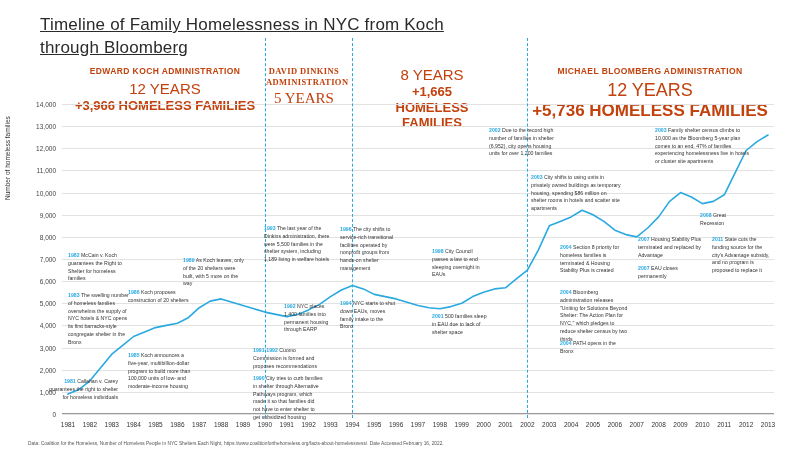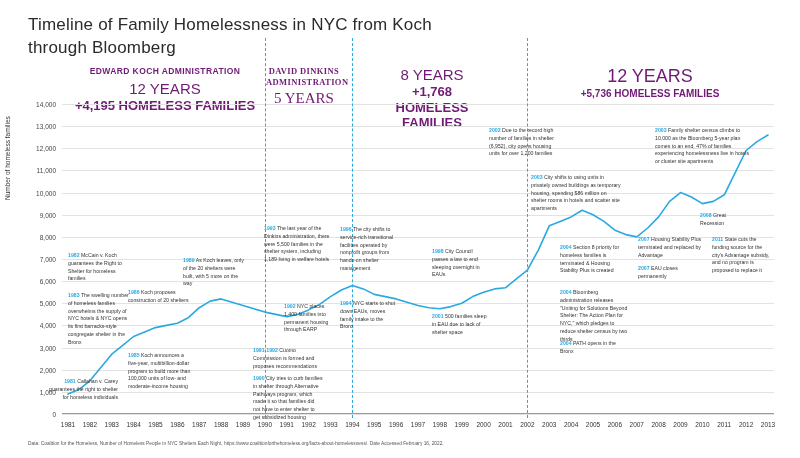--- a/index.html
+++ b/index.html
@@ -9,55 +9,56 @@
     background: #ffffff;
     font-family: "Liberation Sans", sans-serif;
     color: #1b1b1b;
     overflow: hidden;
     position: relative;
   }
   #root { position: relative; width: 800px; height: 458px; }
 
   .title {
     position: absolute;
-    left: 28px; top: 14px;
+    left: 40px; top: 14px;
     width: 420px;
     font-size: 17px;
     line-height: 1.35;
     font-weight: 400;
     color: #2b2b2b;
     letter-spacing: .2px;
+    text-decoration: underline;
   }
 
   
   .era {
     position: absolute;
     text-align: center;
-    color: #701a75;
+    color: #c2410c;
   }
   .era .era-name {
     font-size: 8.5px;
     font-weight: bold;
     letter-spacing: .4px;
     line-height: 1.25;
     margin-bottom: 3px;
   }
   .era .era-years {
     font-size: 15px;
     font-weight: 300;
     line-height: 1.15;
     margin-bottom: 1px;
   }
   .era .era-fams {
     font-size: 13px;
     font-weight: bold;
     line-height: 1.2;
   }
   .era.big .era-years { font-size: 18px; }
-  .era.big .era-fams { font-size: 10px; }
+  .era.big .era-fams { font-size: 17px; }
 
   
   #plot {
     position: absolute;
     left: 62px; top: 104px;
     width: 712px; height: 310px;
   }
   .gridline {
     position: absolute; left: 0; width: 100%;
     border-top: 1px solid #e2e2e2; height: 0;
@@ -125,34 +126,35 @@
 </head>
 <body>
 
 <div id="root">
 
   <div class="title">Timeline of Family Homelessness in NYC from Koch through Bloomberg</div>
 
   <div class="era" style="left:70px; top:66px; width:190px;">
     <div class="era-name">EDWARD KOCH ADMINISTRATION</div>
     <div class="era-years">12 YEARS</div>
-    <div class="era-fams">+4,195 HOMELESS FAMILIES</div>
+    <div class="era-fams">+3,966 HOMELESS FAMILIES</div>
   </div>
 
   <div class="era" style="left:266px; top:66px; width:76px;font-family:Liberation Serif, serif;">
     <div class="era-name">DAVID DINKINS ADMINISTRATION</div>
     <div class="era-years">5 YEARS</div>
   </div>
 
   <div class="era" style="left:384px; top:66px; width:96px;">
     <div class="era-years">8 YEARS</div>
-    <div class="era-fams">+1,768 HOMELESS FAMILIES</div>
+    <div class="era-fams">+1,665 HOMELESS FAMILIES</div>
   </div>
 
   <div class="era big" style="left:516px; top:66px; width:268px;">
+    <div class="era-name">MICHAEL BLOOMBERG ADMINISTRATION</div>
     <div class="era-years">12 YEARS</div>
     <div class="era-fams">+5,736 HOMELESS FAMILIES</div>
   </div>
 
   <div class="ylabel">Number of homeless families</div>
 
   <div id="plot">
     <div id="grid">
         <div class="gridline" style="top: 0px;"></div>
         <div class="gridline" style="top: 22.1429px;"></div>

